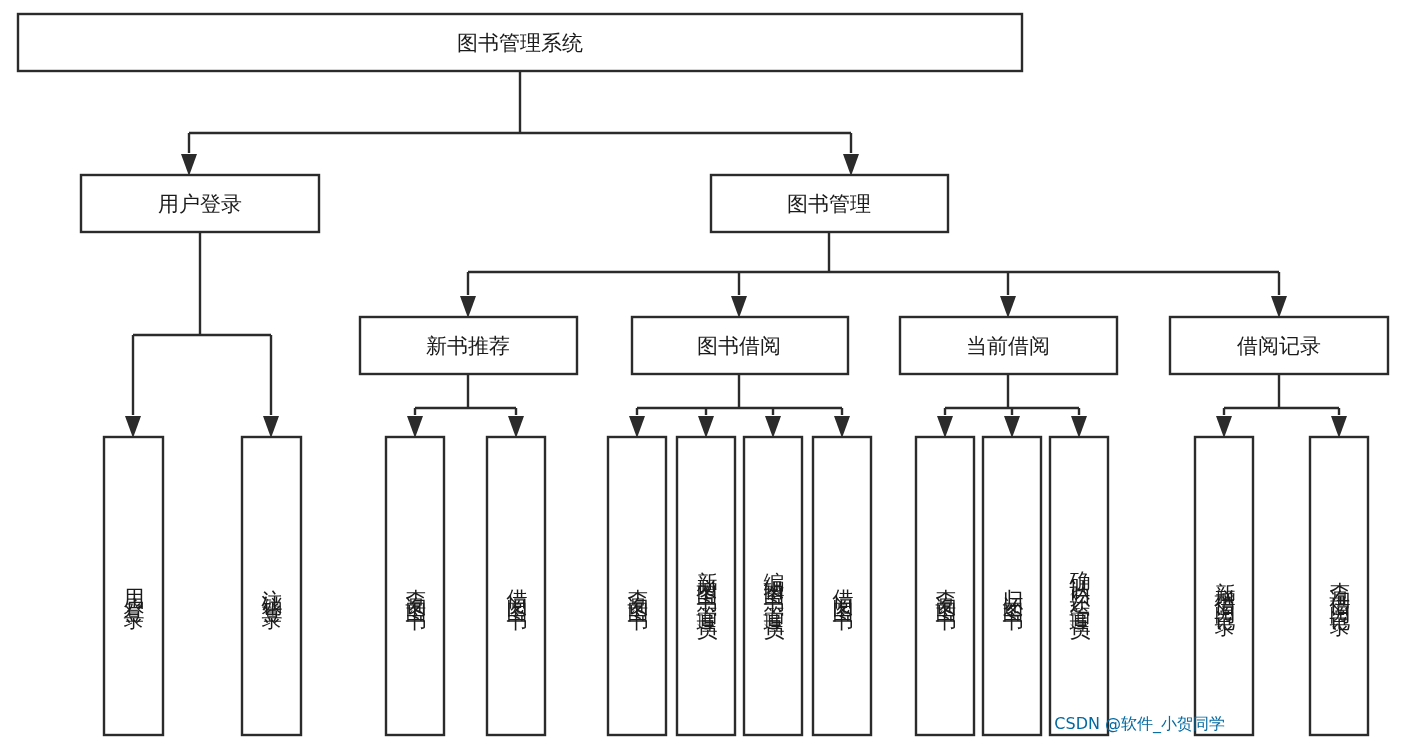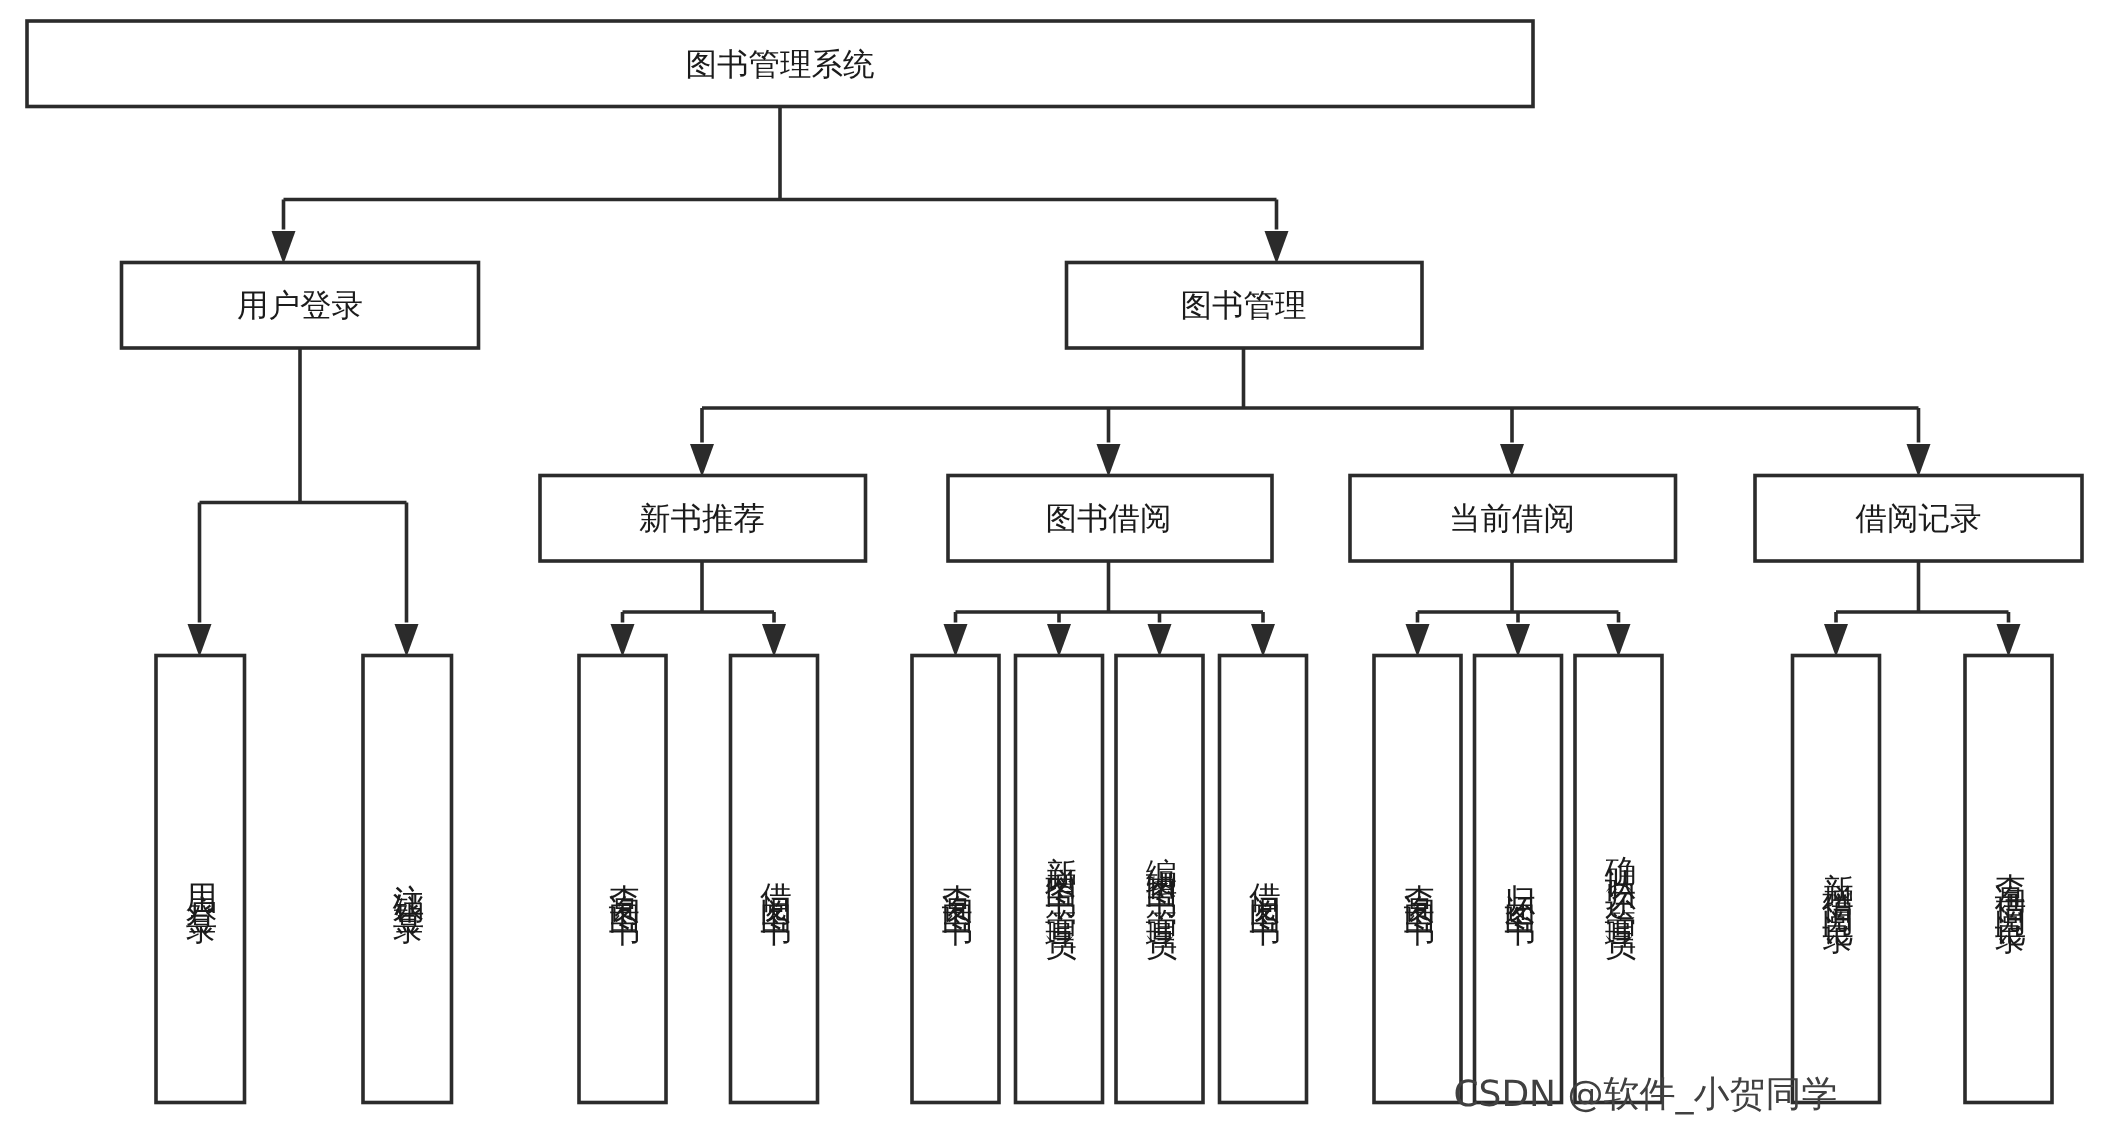--- a/index.html
+++ b/index.html
@@ -25,24 +25,24 @@
     fill:#1b1b1b;
     font-family:"DejaVu Sans","Liberation Sans",sans-serif;
     font-size:21px;
     text-anchor:middle;
     dominant-baseline:middle;
     writing-mode:vertical-rl;
     letter-spacing:7px;
   }
   .watermark{
     position:absolute;
-    right:8px;bottom:2px;
-    color:#404040;
+    right:8px;bottom:12px;
+    color:#0369a1;
     font-family:"DejaVu Sans","Liberation Sans",sans-serif;
-    font-size:24px;
+    font-size:16px;
     white-space:nowrap;
     user-select:none;
   }
 </style>
 </head>
 <body>
 
 <div id="stage">
 
   <svg id="diagram" viewBox="0 0 1405 747">

